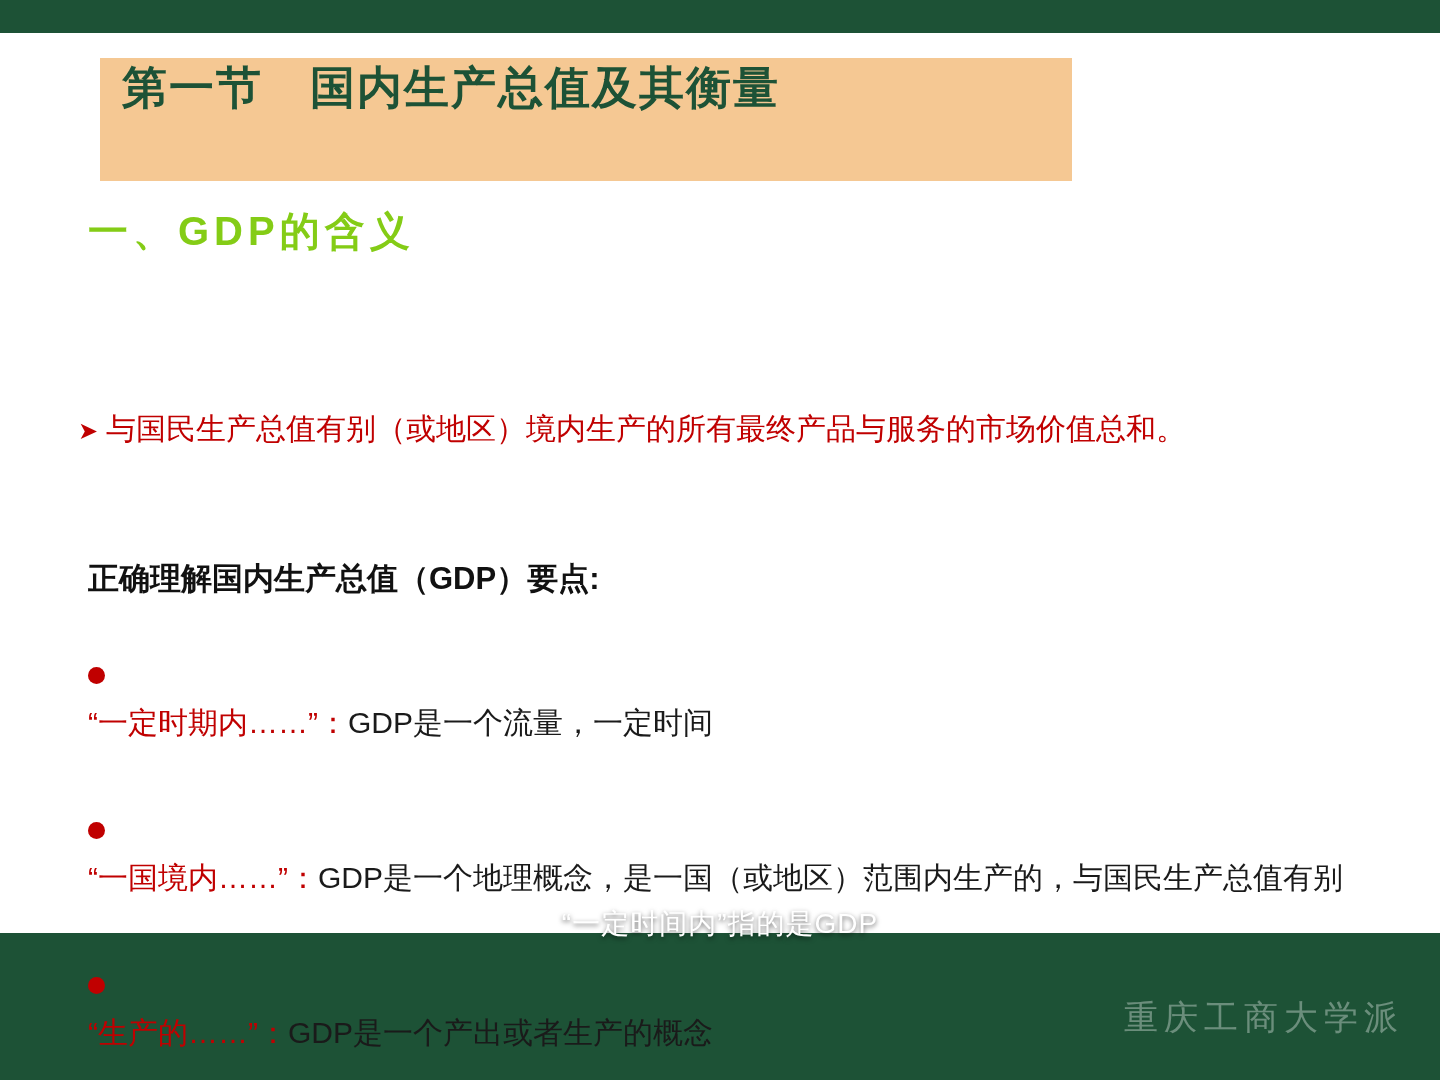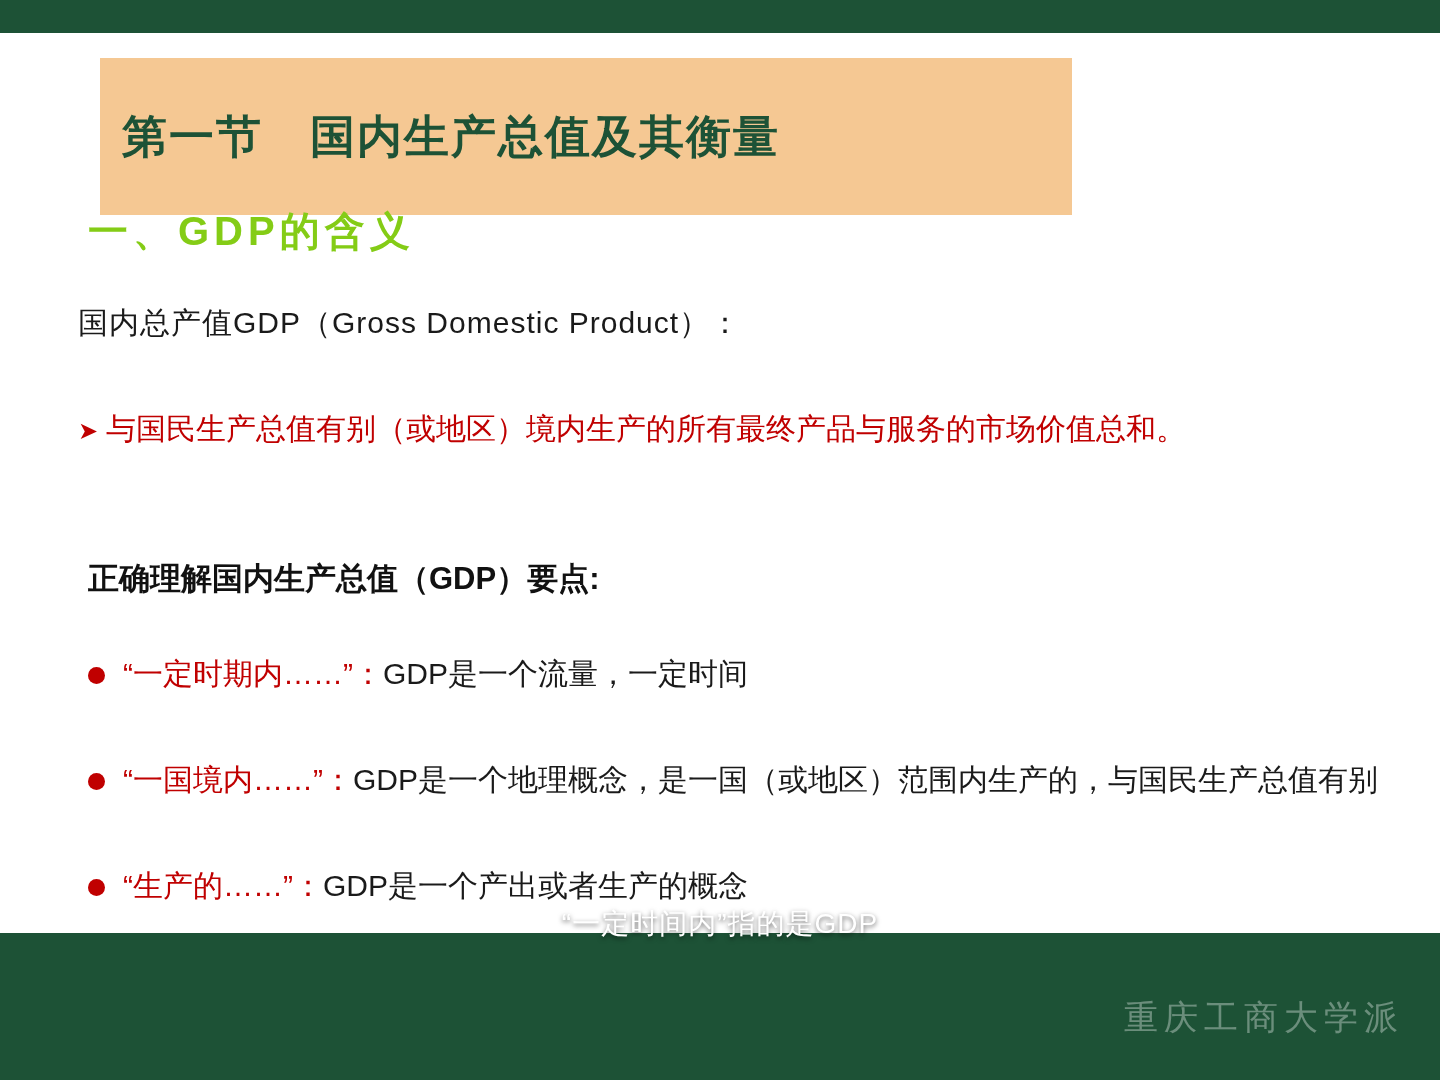--- a/index.html
+++ b/index.html
@@ -28,24 +28,23 @@
     top: 33px;
     width: 1440px;
     height: 900px;
     background: #ffffff;
   }
   .title-band {
     position: absolute;
     left: 100px;
     top: 58px;
     width: 972px;
-    height: 157px;
+    height: 123px;
     background: #f5c893;
     display: flex;
-    align-items: center;
   }
   .title-text {
     color: #1d5236;
     font-size: 45px;
     font-weight: bold;
     letter-spacing: 2px;
     padding-left: 22px;
     white-space: pre;
   }
   .section-heading {
@@ -91,20 +90,21 @@
     position: absolute;
     left: 88px;
     top: 635px;
     width: 1300px;
   }
   .bullet-item {
     display: flex;
     align-items: flex-start;
     margin-bottom: 28px;
     line-height: 78px;
+    flex-direction: column;
   }
   .dot {
     width: 17px;
     height: 17px;
     background: #c00000;
     border-radius: 50%;
     margin-top: 32px;
     margin-right: 18px;
     flex: 0 0 auto;
   }
@@ -144,21 +144,20 @@
 <div class="slide">
 
   <div class="white-sheet"></div>
 
   <div class="title-band">
     <div class="title-text">第一节　国内生产总值及其衡量</div>
   </div>
 
   <div class="section-heading">一、GDP的含义</div>
 
-  <div class="line-def">国内总产值GDP（Gross Domestic Product）：</div>
 
   <div class="red-para">
     <span class="arrow">➤</span><span>与国民生产总值有别（或地区）境内生产的所有最终产品与服务的市场价值总和。</span>
   </div>
 
   <div class="bold-line">正确理解国内生产总值（GDP）要点:</div>
 
   <div class="bullet-list">
     <div class="bullet-item">
       <span class="dot"></span>

